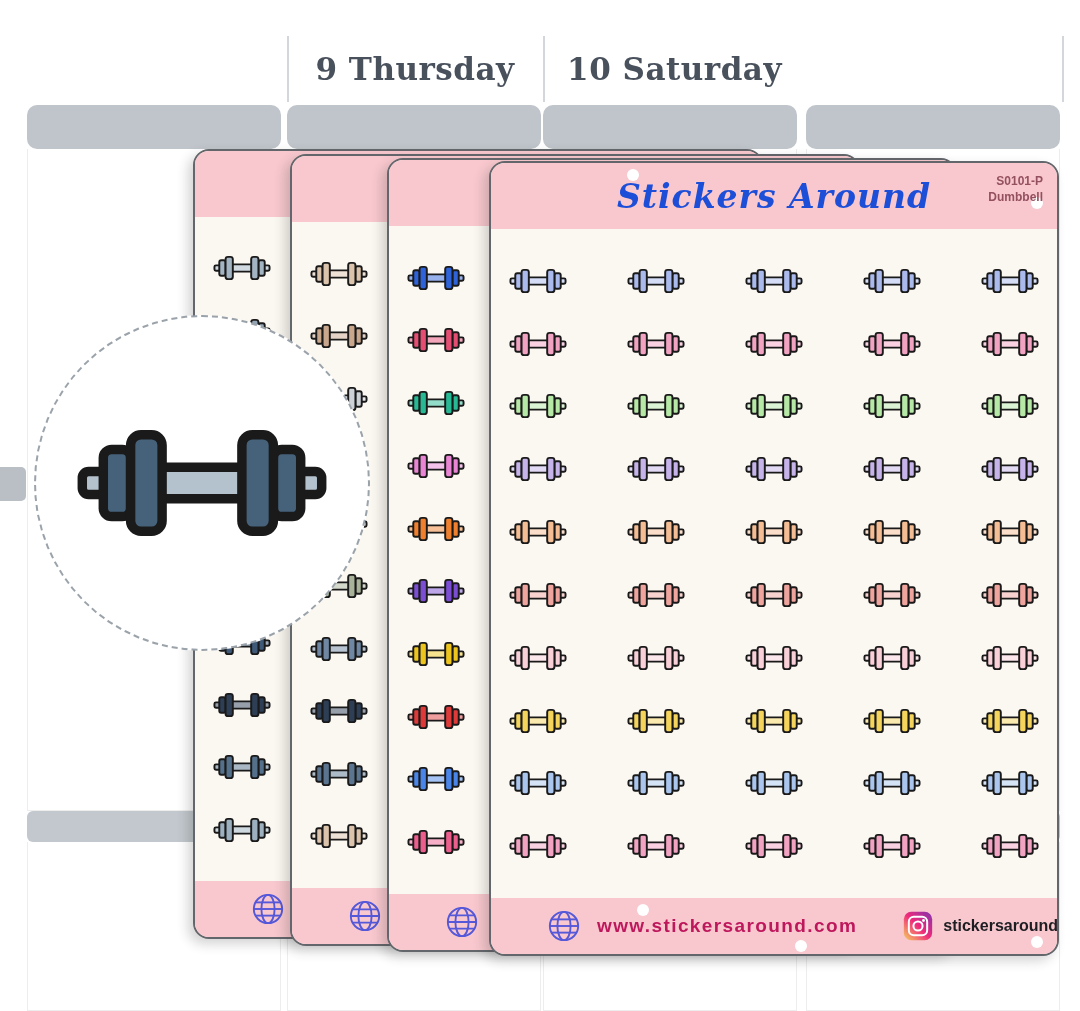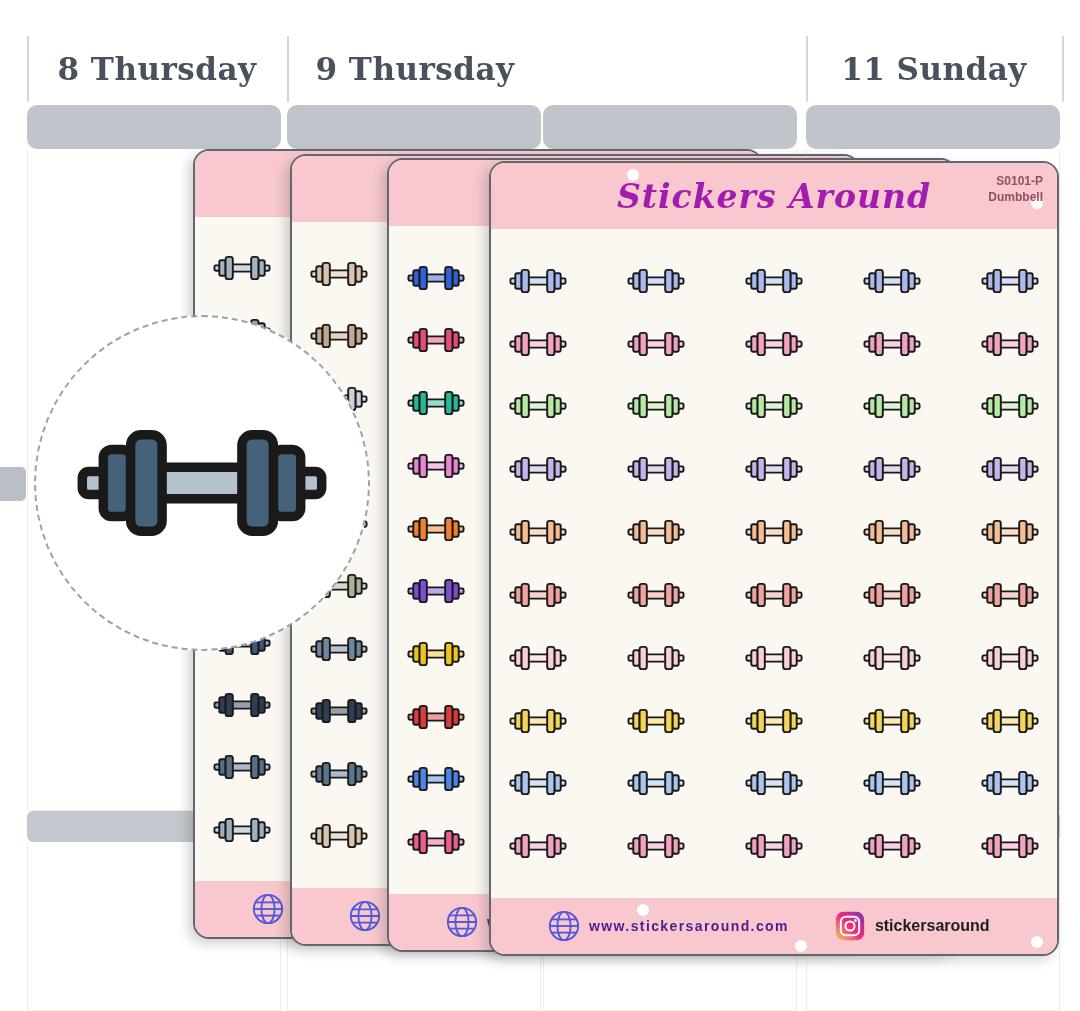--- a/index.html
+++ b/index.html
@@ -22,56 +22,53 @@
 
   
   .sheet{position:absolute;width:566px;border-radius:16px;border:2px solid #63666a;background:#fbf7f1;
          box-shadow:-5px 5px 12px rgba(40,40,40,.20);display:flex;flex-direction:column;overflow:hidden;}
   .s0{left:193px;top:149px;height:786px;z-index:4;}
   .s1{left:290px;top:154px;height:788px;z-index:5;}
   .s2{left:387px;top:158px;height:790px;z-index:6;}
   .s3{left:489px;top:161px;height:791px;z-index:7;}
 
   .sheet-header{position:relative;flex:0 0 66px;background:#f8c8ce;display:flex;align-items:center;justify-content:center;}
-  .logo{font-family:"DejaVu Serif",serif;font-style:italic;font-weight:700;font-size:33px;color:#a21caf;letter-spacing:1px;}
+  .logo{font-family:"DejaVu Serif",serif;font-style:italic;font-weight:700;font-size:33px;color:#1d4ed8;letter-spacing:1px;}
   .sku-block{position:absolute;right:14px;top:10px;text-align:right;color:#94505f;font-size:12px;
              line-height:1.35;font-weight:700;}
   .hole{position:absolute;background:#ffffff;border-radius:50%;width:12px;height:12px;}
 
   .sheet-grid{flex:1;display:flex;flex-direction:column;justify-content:space-evenly;padding:4px 18px;}
   .icon-row{display:flex;justify-content:space-between;align-items:center;}
   .sticker{width:58px;height:30px;display:flex;}
   .sticker svg{width:100%;height:100%;}
 
   .sheet-footer{position:relative;flex:0 0 56px;background:#f8c8ce;display:flex;align-items:center;
                 padding-left:56px;}
   .globe{width:34px;height:34px;flex:0 0 34px;}
-  .site{margin-left:8px;font-size:14px;letter-spacing:1.4px;color:#4c1d95;font-weight:700;}
+  .site{margin-left:16px;font-size:19px;letter-spacing:1.4px;color:#be185d;font-weight:700;}
   .ig-icon{margin-left:46px;width:30px;height:30px;flex:0 0 30px;}
   .ig-handle{margin-left:10px;font-size:16px;color:#1d1d22;font-weight:700;}
 
   
   .bubble{position:absolute;left:34px;top:315px;width:332px;height:332px;border-radius:50%;background:#ffffff;
           border:2px dashed #9aa2aa;z-index:20;display:flex;align-items:center;justify-content:center;}
   .bubble-icon{width:252px;height:122px;display:flex;}
   .bubble-icon svg{width:100%;height:100%;}
 </style>
 </head>
 <body>
 
 <div class="page">
 
-  <div class="day-cell" style="left:27px;width:256px;">
-    <span class="day-label">8 Thursday</span>
-  </div>
   <div class="day-cell" style="left:287px;width:252px;">
     <span class="day-label">9 Thursday</span>
   </div>
-  <div class="day-cell" style="left:806px;width:252px;">
-    <span class="day-label">11 Sunday</span>
+  <div class="day-cell" style="left:543px;width:259px;">
+    <span class="day-label">10 Saturday</span>
   </div>
   <div class="divider-end"></div>
 
   <div class="pcol" style="left:27px;">
     <div class="bar1"></div>
     <div class="white1"></div>
     <div class="bar2"></div>
     <div class="white2"></div>
   </div>
   <div class="pcol" style="left:287px;">

